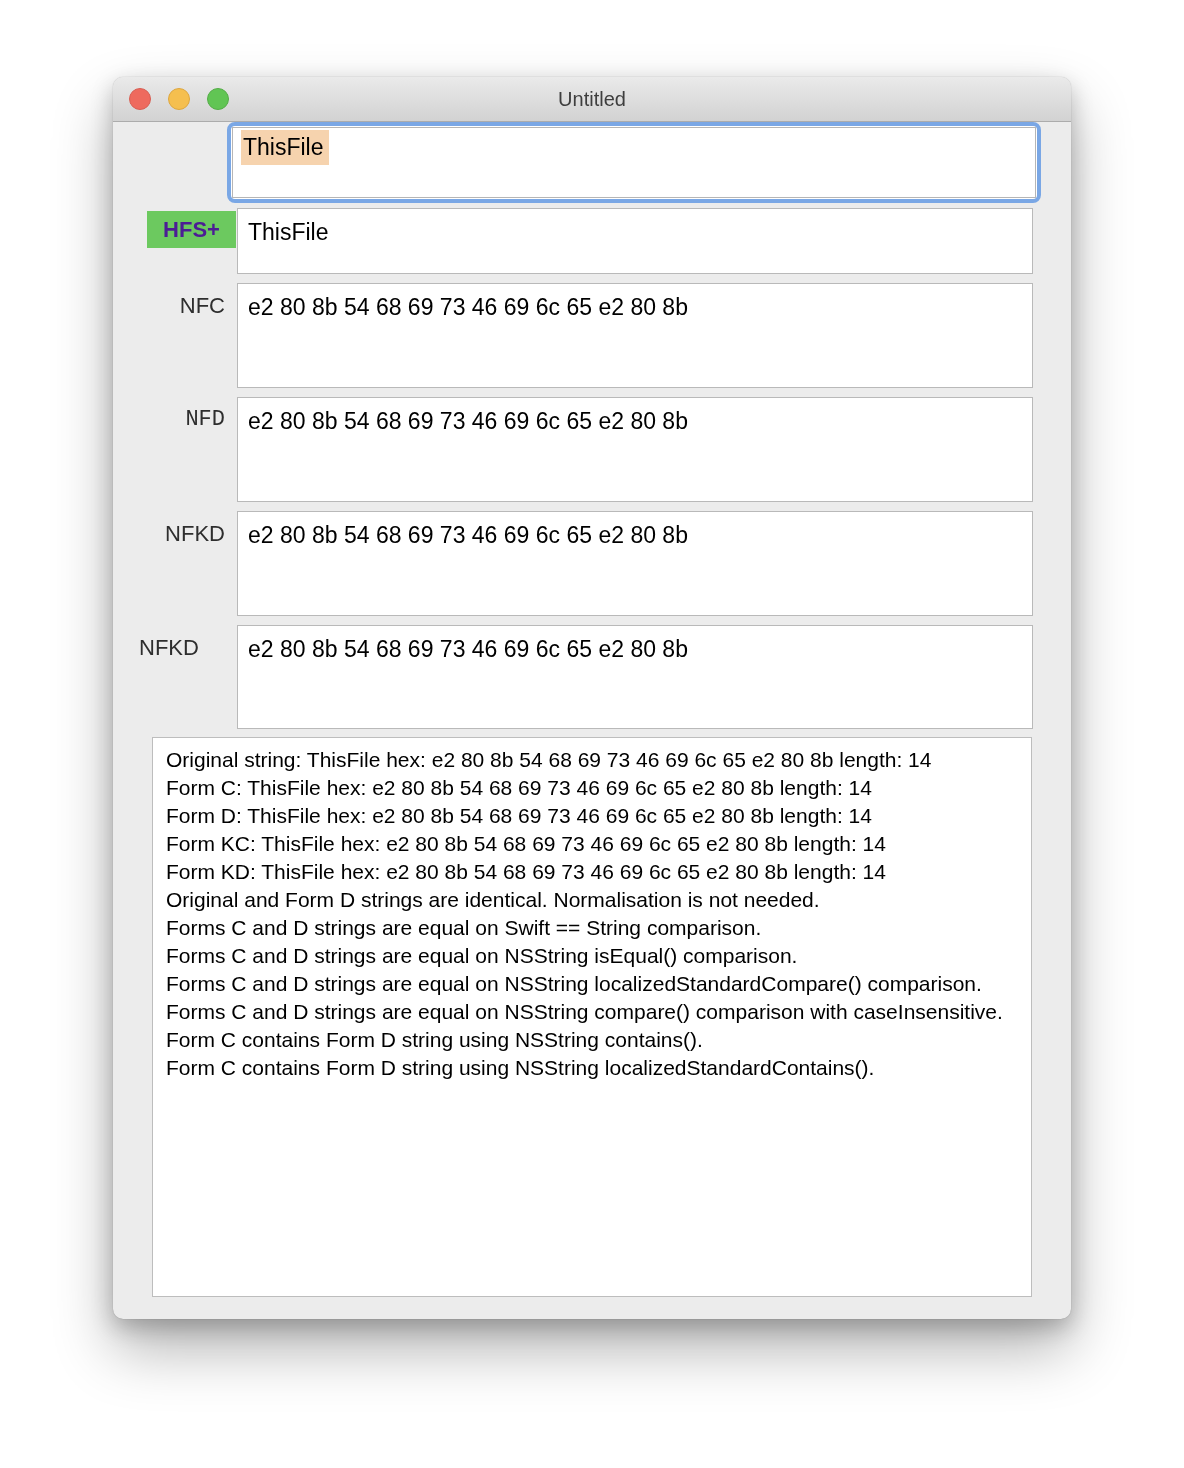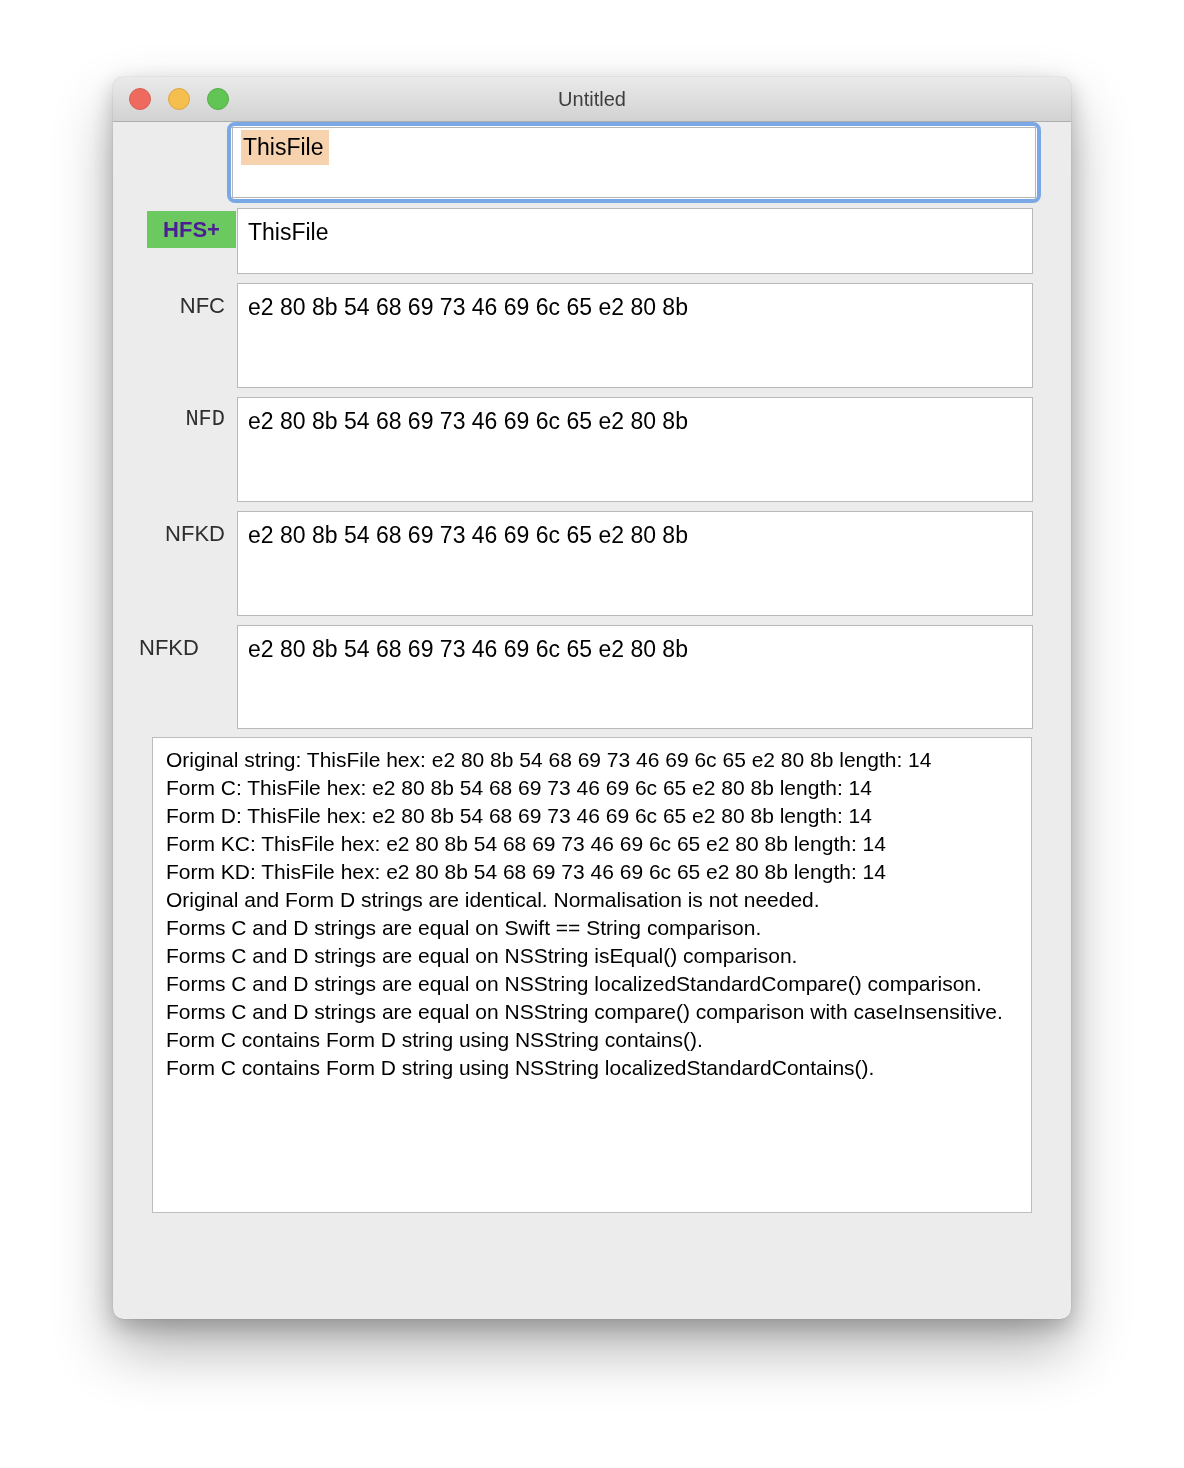--- a/index.html
+++ b/index.html
@@ -123,21 +123,21 @@
   .nfc-label  { top: 216px; }
   .nfd-label  { top: 330px; font-family: Liberation Mono, monospace; }
   .nfkc-label { top: 444px; }
   .nfkd-label { top: 558px; text-align: center; }
 
   .output {
     position: absolute;
     left: 39px;
     top: 660px;
     width: 880px;
-    height: 476px;
+    height: 560px;
     background: #ffffff;
     border: 1px solid #bdbdbd;
     box-sizing: border-box;
     padding: 8px 13px;
     font-size: 21px;
     line-height: 28px;
     color: #000000;
     white-space: pre-wrap;
     overflow: hidden;
   }

